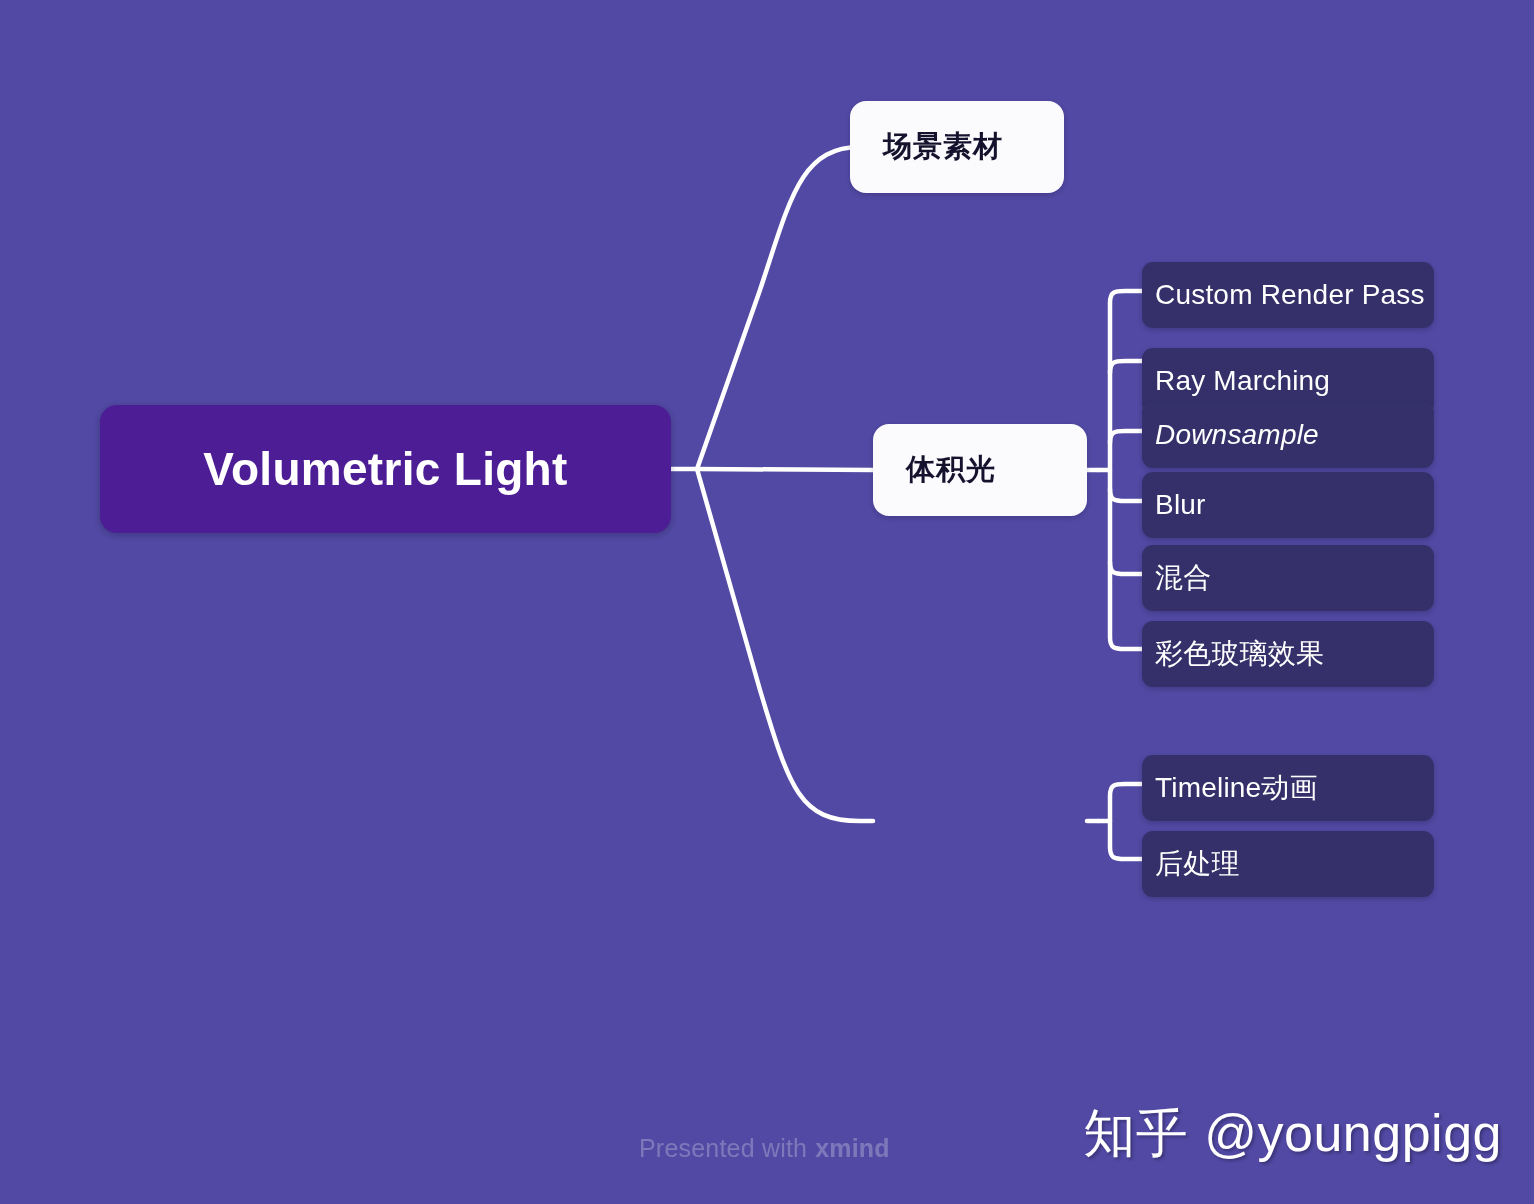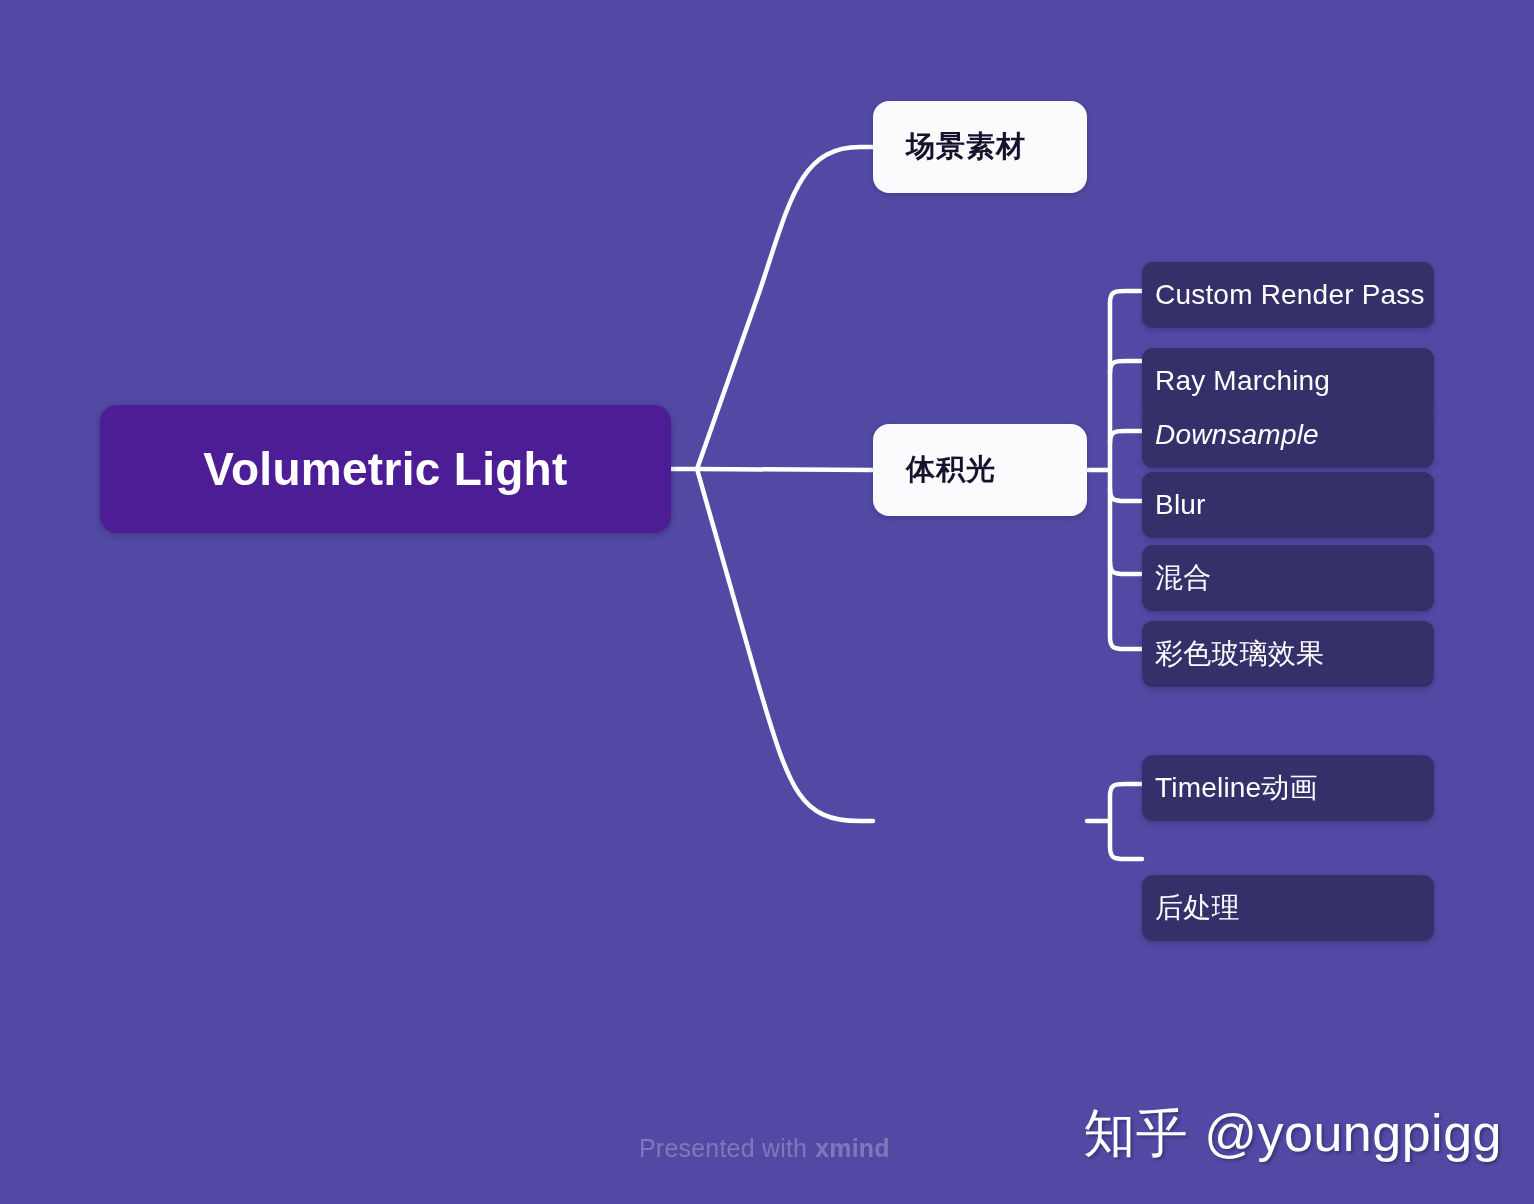--- a/index.html
+++ b/index.html
@@ -66,21 +66,21 @@
     padding-left: 33px;
     box-shadow: 0 2px 5px rgba(25,20,60,0.22);
   }
   .node-branch .node-label {
     color: #15122E;
     font-size: 29px;
     font-weight: bold;
     letter-spacing: 1px;
   }
 
-  .node-branch-1 { left: 873px; top: 101px; }
+  .node-branch-1 { left: 850px; top: 101px; }
   .node-branch-2 { left: 873px; top: 424px; }
   .node-branch-3 { left: 873px; top: 775px; }
 
   .node-leaf {
     left: 1142px;
     width: 292px;
     height: 66px;
     background: #353069;
     border-radius: 11px;
     justify-content: flex-start;
@@ -94,21 +94,21 @@
     letter-spacing: 0.2px;
   }
 
   .leaf-0 { top: 262px; }
   .leaf-1 { top: 348px; }
   .leaf-2 { top: 402px; font-style: italic; }
   .leaf-3 { top: 472px; }
   .leaf-4 { top: 545px; }
   .leaf-5 { top: 621px; }
   .leaf-6 { top: 755px; }
-  .leaf-7 { top: 875px; }
+  .leaf-7 { top: 831px; }
 
   
   #xmind-watermark {
     position: absolute;
     left: 639px;
     top: 1134px;
     font-size: 25px;
     color: rgba(255,255,255,0.26);
     letter-spacing: 0.2px;
     display: flex;

